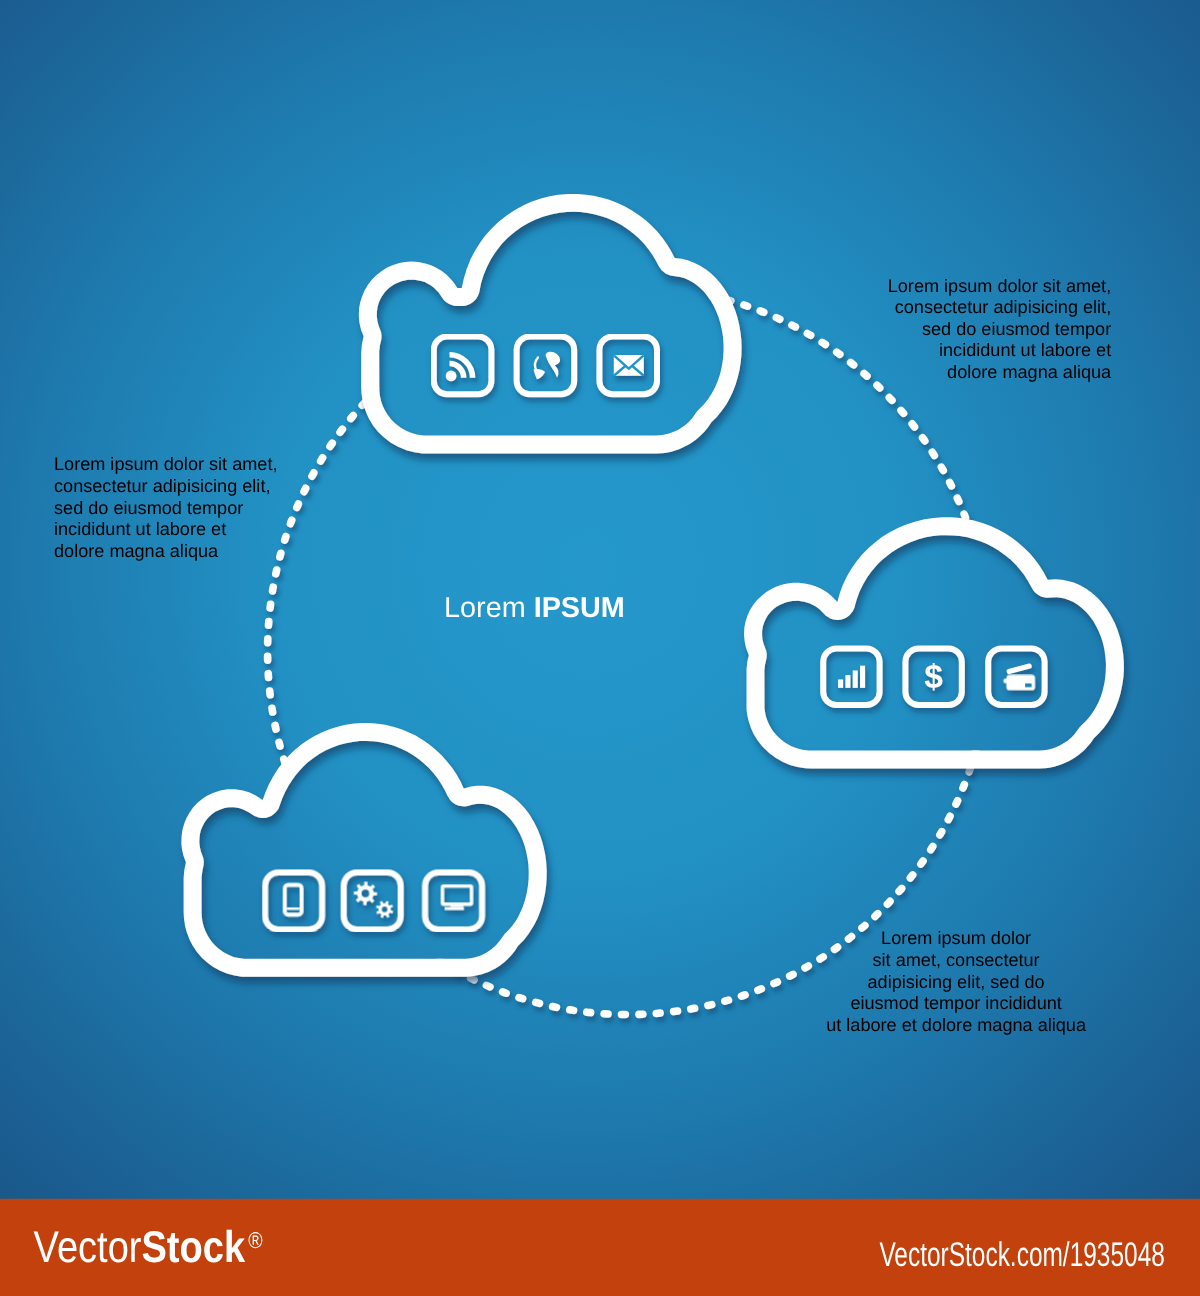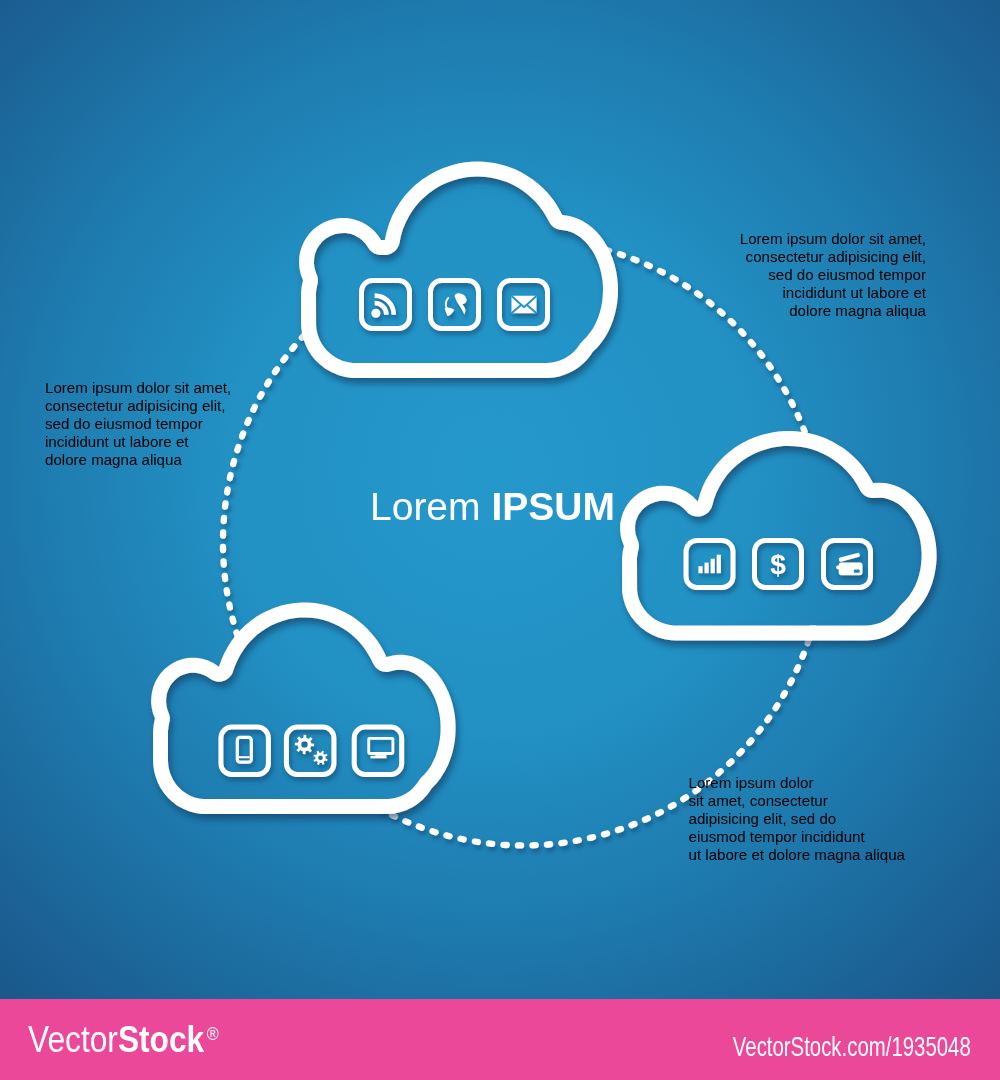--- a/index.html
+++ b/index.html
@@ -1,18 +1,18 @@
 <!DOCTYPE html>
 <html><head><meta charset="utf-8">
 <style>
 html,body{margin:0;padding:0;background:#fff}
 body{width:1000px;height:1080px;position:relative;overflow:hidden;font-family:"Liberation Sans",sans-serif}
 #canvas{position:absolute;top:0;left:0;width:1000px;height:999px}
 .t{position:absolute;font-size:15.1px;line-height:18px;color:#000000}
-#bar{position:absolute;left:0;top:999px;width:1000px;height:81px;background:#ec4899}
+#bar{position:absolute;left:0;top:999px;width:1000px;height:81px;background:#c2410c}
 #logo{position:absolute;left:28px;top:22.1px;font-size:37px;line-height:37px;color:#fff;font-weight:400;transform:scaleX(0.857);transform-origin:0 0;white-space:nowrap}
 #logo b{font-weight:700}
 #reg{font-size:19px;vertical-align:12px;line-height:0;margin-left:3px}
 #wm{position:absolute;right:29px;top:33px;font-size:28.5px;line-height:28.5px;color:#fff;transform:scaleX(0.715);transform-origin:100% 0;white-space:nowrap}
 </style></head>
 <body>
 <div id="canvas">
 <svg width="1000" height="1000" viewBox="0 0 1000 1000" style="position:absolute;top:0;left:0">
 <defs>
 <radialGradient id="bg" gradientUnits="userSpaceOnUse" cx="490" cy="470" r="740">
@@ -87,18 +87,18 @@
 <path d="M239 757.2 L249.5 757.2" stroke="#fff" stroke-width="2"></path>
 <path d="M311.2 746.2 L310.9 747.0 L310.6 747.8 L310.1 748.5 L311.9 750.7 L310.0 752.5 L308.0 750.4 L307.2 750.8 L306.4 751.1 L305.6 751.3 L305.3 754.2 L302.8 754.0 L302.8 751.2 L302.0 750.9 L301.2 750.6 L300.5 750.1 L298.3 751.9 L296.5 750.0 L298.6 748.0 L298.2 747.2 L297.9 746.4 L297.7 745.6 L294.8 745.3 L295.0 742.8 L297.8 742.8 L298.1 742.0 L298.4 741.2 L298.9 740.5 L297.1 738.3 L299.0 736.5 L301.0 738.6 L301.8 738.2 L302.6 737.9 L303.4 737.7 L303.7 734.8 L306.2 735.0 L306.2 737.8 L307.0 738.1 L307.8 738.4 L308.5 738.9 L310.7 737.1 L312.5 739.0 L310.4 741.0 L310.8 741.8 L311.1 742.6 L311.3 743.4 L314.2 743.7 L314.0 746.2 Z M307.8 744.5 A3.3 3.3 0 1 0 301.2 744.5 A3.3 3.3 0 1 0 307.8 744.5 Z" fill="#fff" fill-rule="evenodd"></path>
 <path d="M324.8 760.5 L324.5 761.0 L324.0 761.5 L323.6 761.9 L324.5 763.9 L322.7 764.8 L321.7 762.8 L321.1 762.9 L320.4 762.9 L319.8 762.8 L319.0 764.9 L317.1 764.3 L317.8 762.1 L317.3 761.8 L316.8 761.3 L316.4 760.9 L314.4 761.8 L313.5 760.0 L315.5 759.0 L315.4 758.4 L315.4 757.7 L315.5 757.1 L313.4 756.3 L314.0 754.4 L316.2 755.1 L316.5 754.6 L317.0 754.1 L317.4 753.7 L316.5 751.7 L318.3 750.8 L319.3 752.8 L319.9 752.7 L320.6 752.7 L321.2 752.8 L322.0 750.7 L323.9 751.3 L323.2 753.5 L323.7 753.8 L324.2 754.3 L324.6 754.7 L326.6 753.8 L327.5 755.6 L325.5 756.6 L325.6 757.2 L325.6 757.9 L325.5 758.5 L327.6 759.3 L327.0 761.2 Z M322.9 757.8 A2.4 2.4 0 1 0 318.1 757.8 A2.4 2.4 0 1 0 322.9 757.8 Z" fill="#fff" fill-rule="evenodd"></path>
 <rect x="368.7" y="738.3" width="24.2" height="15.2" rx="1" fill="none" stroke="#fff" stroke-width="2.8"></rect>
 <rect x="375.3" y="753.3" width="10.8" height="2.6" fill="#fff"></rect>
 <rect x="370.5" y="755.9" width="16" height="2.4" fill="#fff"></rect>
 </g>
 </svg>
 <div class="t" style="left:45px;top:379.2px;text-align:left">Lorem ipsum dolor sit amet,<br>consectetur adipisicing elit,<br>sed do eiusmod tempor<br>incididunt ut labore et<br>dolore magna aliqua</div>
 <div class="t" style="right:74px;top:230.2px;text-align:right">Lorem ipsum dolor sit amet,<br>consectetur adipisicing elit,<br>sed do eiusmod tempor<br>incididunt ut labore et<br>dolore magna aliqua</div>
-<div class="t" style="right:95px;top:774.2px;text-align:left">Lorem ipsum dolor<br>sit amet, consectetur<br>adipisicing elit, sed do<br>eiusmod tempor incididunt<br>ut labore et dolore magna aliqua</div>
-<div style="position:absolute;left:370px;top:489.6px;font-size:39px;line-height:33px;color:#fff">Lorem <b>IPSUM</b></div>
+<div class="t" style="right:95px;top:774.2px;text-align:center">Lorem ipsum dolor<br>sit amet, consectetur<br>adipisicing elit, sed do<br>eiusmod tempor incididunt<br>ut labore et dolore magna aliqua</div>
+<div style="position:absolute;left:370px;top:489.6px;font-size:24px;line-height:33px;color:#fff">Lorem <b>IPSUM</b></div>
 </div>
 <div id="bar">
 <div id="logo">Vector<b>Stock</b><span id="reg">®</span></div>
 <div id="wm">VectorStock.com/1935048</div>
 </div>
 </body></html>

